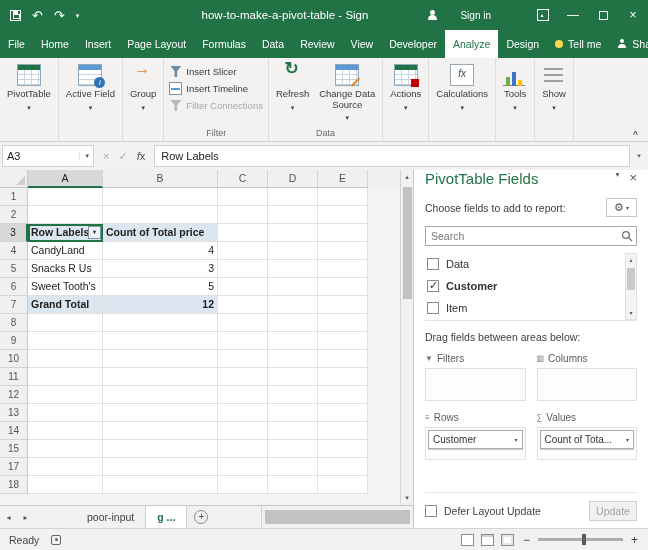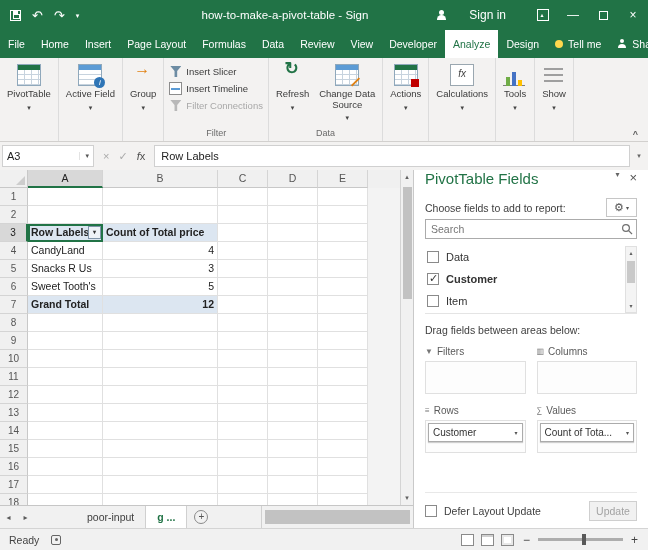--- a/index.html
+++ b/index.html
@@ -9,21 +9,21 @@
 
 #titlebar{position:absolute;top:0;left:0;right:0;height:30px;background:#217346;display:flex;align-items:center;color:#fff}
 .qat{display:flex;align-items:center;gap:11px;padding-left:10px}
 .qi{font-size:13px;color:#fff;line-height:1}
 .qi.chev-sm{font-size:7px}
 .floppy{width:11px;height:11px;border:1px solid #fff;position:relative;display:inline-block}
 .floppy::before{content:"";position:absolute;top:0;left:2px;width:5px;height:3px;background:#fff}
 .floppy::after{content:"";position:absolute;bottom:1px;left:2px;width:5px;height:3px;border:1px solid #fff}
 #title-text{position:absolute;left:130px;width:310px;text-align:center;font-size:11.5px;color:#fff;white-space:nowrap}
 #tb-right{margin-left:auto;display:flex;align-items:center;height:100%}
-.signin{display:flex;align-items:center;gap:22px;font-size:12px;margin-right:22px}
+.signin{display:flex;align-items:center;gap:22px;font-size:10px;margin-right:37px}
 .person{width:11px;height:11px;position:relative;display:inline-block}
 .person::before{content:"";position:absolute;left:3px;top:0;width:5px;height:5px;border-radius:50%;background:#fff}
 .person::after{content:"";position:absolute;left:1px;top:5.5px;width:9px;height:5px;border-radius:5px 5px 0 0;background:#fff}
 .winbtn{width:30px;height:100%;display:flex;align-items:center;justify-content:center;font-size:12px;color:#fff}
 .restore-box{width:9px;height:9px;border:1px solid #fff}
 .rdo-box{width:12px;height:12px;border:1px solid #fff;position:relative}
 .rdo-box::after{content:"▴";position:absolute;left:2.5px;top:1px;font-size:6px;color:#fff}
 
 
 #tabrow{position:absolute;top:30px;left:0;right:0;height:28px;background:#217346;display:flex;align-items:stretch;color:#fff}
@@ -106,21 +106,21 @@
 #pane{position:absolute;top:170px;left:413px;right:0;height:358px;background:#fff;border-left:1px solid #c9c9c9;padding:0 11px}
 .pane-title-row{display:flex;align-items:flex-start;}
 .pane-title{flex:1;color:#217346;font-size:15px}
 .pane-opt{color:#666;font-size:8px;margin-right:10px}
 .pane-close{color:#555;font-size:13px}
 .choose-row{display:flex;align-items:center;margin-top:11px}
 .choose-label{flex:1;font-size:10.5px;color:#404040}
 .gear-btn{width:31px;height:19px;border:1px solid #c6c6c6;background:#fff;display:flex;align-items:center;justify-content:center;gap:2px}
 .gear{font-size:11px;color:#555}
 .gchev{font-size:6px;color:#555}
-.search-box{margin-top:2px;height:20px;border:1px solid #ababab;display:flex;align-items:center;background:#fff}
+.search-box{margin-top:9px;height:20px;border:1px solid #ababab;display:flex;align-items:center;background:#fff}
 .search-input{flex:1;min-width:0;border:0;outline:0;padding:0 5px;font-size:10.5px;font-family:"Liberation Sans",sans-serif;color:#333;background:transparent}
 .search-icn{width:18px;display:flex;justify-content:center;align-items:center}
 .field-list{margin-top:7px;height:68px;position:relative;border-bottom:1px solid #e4e4e4;padding-right:14px}
 .field-item{display:flex;align-items:center;gap:7px;height:22px;font-size:11px;color:#333;padding-left:2px}
 .fl-label.bold{font-weight:bold}
 .cb{width:12px;height:12px;border:1px solid #8a8a8a;background:#fff;position:relative;flex:none;display:inline-block}
 .cb.checked::after{content:"✓";position:absolute;left:1px;top:-2px;font-size:11px;color:#333}
 .fl-scroll{position:absolute;right:0;top:0;bottom:0;width:12px;background:#f4f4f4;border:1px solid #e0e0e0;display:flex;flex-direction:column;align-items:center}
 .fls-arrow{font-size:6px;color:#606060;line-height:12px}
 .fls-thumb{width:8px;height:22px;background:#c9c9c9;margin-top:2px}
@@ -480,28 +480,20 @@
         </div>
         <div class="gridrow">
           <div class="rh">15</div>
           <div class="cell" style="width: 75px;"></div>
           <div class="cell" style="width: 115px;"></div>
           <div class="cell" style="width: 50px;"></div>
           <div class="cell" style="width: 50px;"></div>
           <div class="cell" style="width: 50px;"></div>
         </div>
         <div class="gridrow">
-          <div class="rh">16</div>
-          <div class="cell" style="width: 75px;"></div>
-          <div class="cell" style="width: 115px;"></div>
-          <div class="cell" style="width: 50px;"></div>
-          <div class="cell" style="width: 50px;"></div>
-          <div class="cell" style="width: 50px;"></div>
-        </div>
-        <div class="gridrow">
           <div class="rh">17</div>
           <div class="cell" style="width: 75px;"></div>
           <div class="cell" style="width: 115px;"></div>
           <div class="cell" style="width: 50px;"></div>
           <div class="cell" style="width: 50px;"></div>
           <div class="cell" style="width: 50px;"></div>
         </div>
         <div class="gridrow">
           <div class="rh">18</div>
           <div class="cell" style="width: 75px;"></div>

